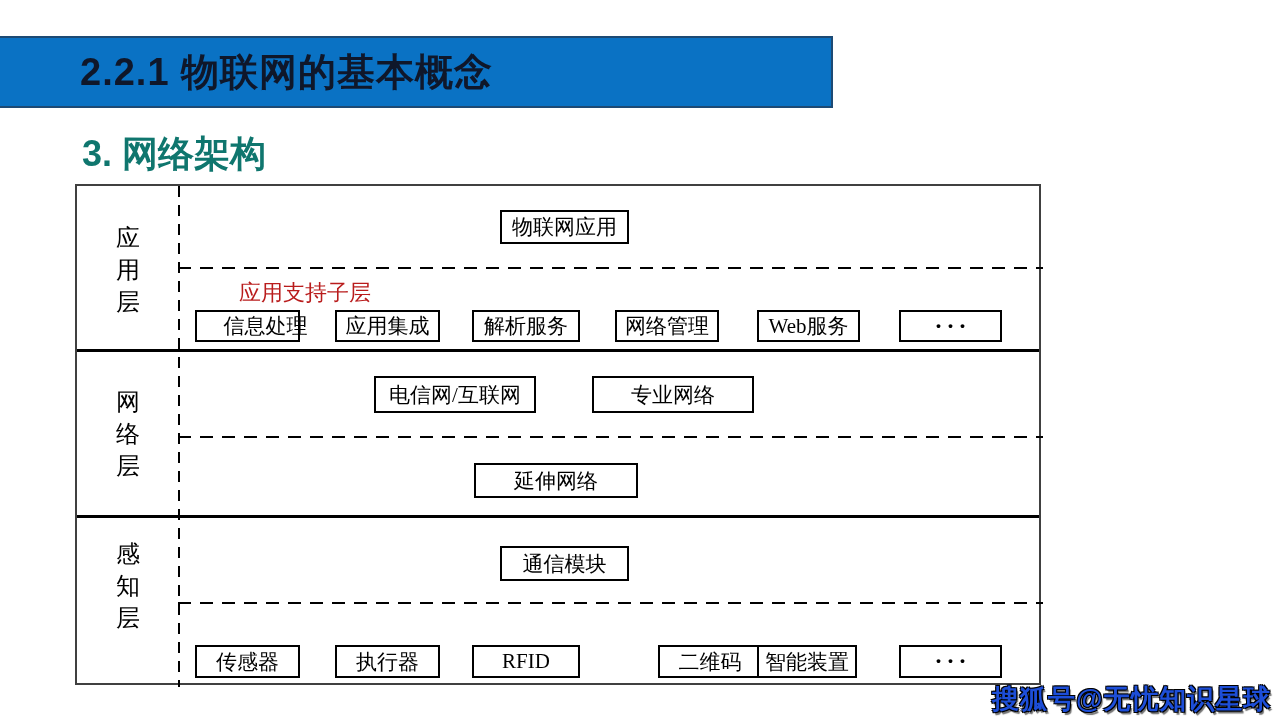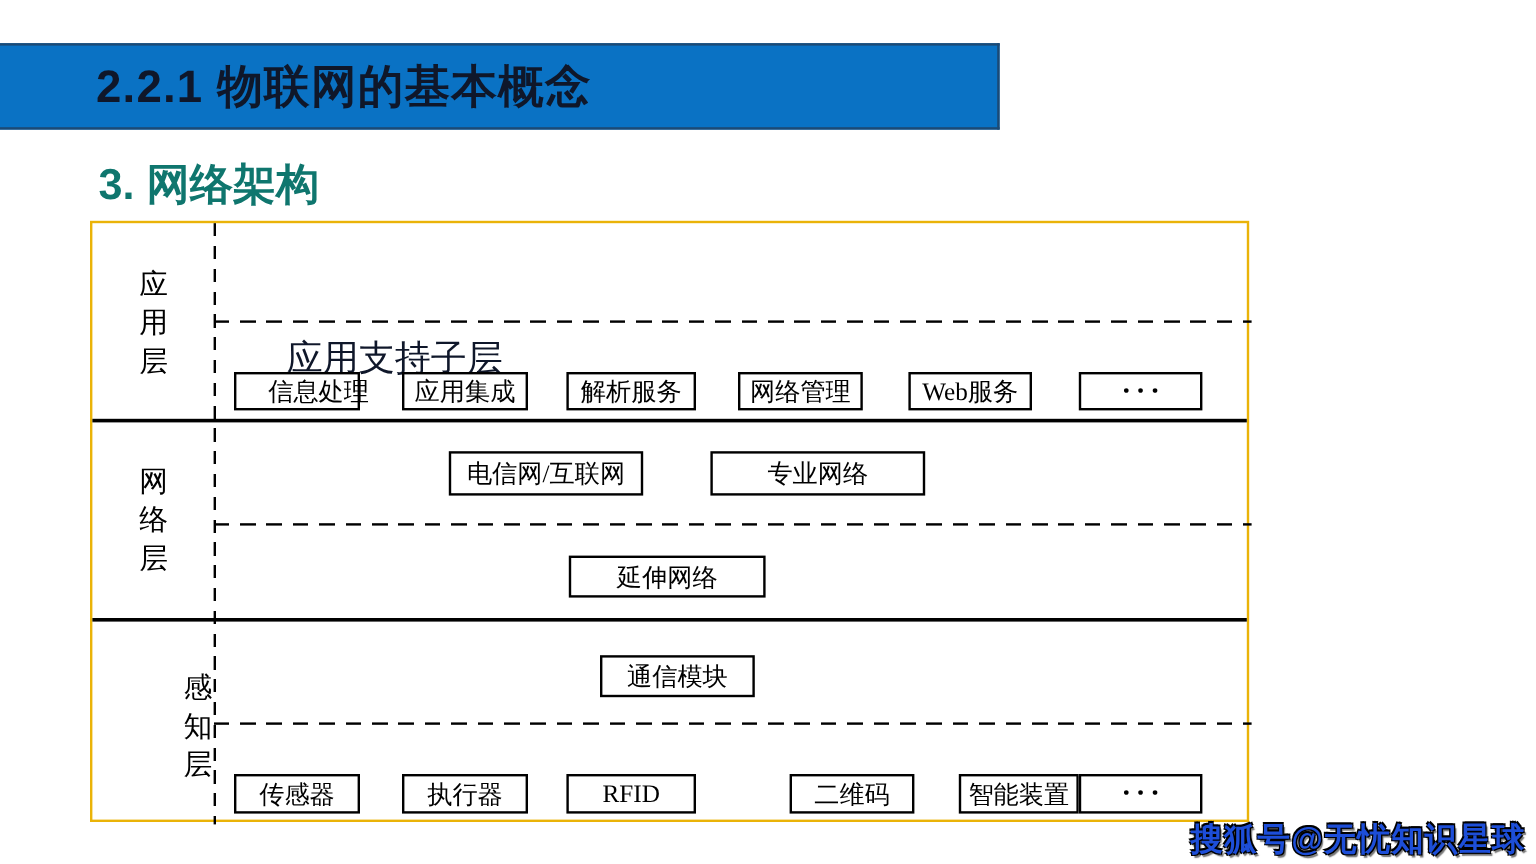--- a/index.html
+++ b/index.html
@@ -41,21 +41,21 @@
     font-weight: 600;
     color: #0f766e;
     white-space: nowrap;
   }
 
   
   #diagram {
     position: absolute;
     left: 75px; top: 184px;
     width: 966px; height: 501px;
-    border: 2px solid #eab308;
+    border: 2px solid #404040;
     background: #ffffff;
     font-family: "Liberation Serif", "DejaVu Serif", serif;
   }
 
   .solid-divider {
     position: absolute;
     left: 0; width: 100%;
     height: 3px;
     background: #000000;
   }
@@ -93,22 +93,22 @@
   }
   .node-box.ellipsis {
     font-size: 24px;
     font-weight: 700;
     letter-spacing: 4px;
     padding-left: 4px;
   }
 
   .sublayer-label {
     position: absolute;
-    font-size: 30px;
-    color: #0f172a;
+    font-size: 22px;
+    color: #b91c1c;
     white-space: nowrap;
   }
 
   
   #watermark {
     position: absolute;
     left: 992px; top: 681px;
     font-size: 27px;
     font-weight: 700;
     color: #1d4ed8;
@@ -133,49 +133,50 @@
 
   <div id="diagram">
 
     <div class="solid-divider" style="top:163px;"></div>
     <div class="solid-divider" style="top:329px;"></div>
 
     <div class="dashed-v" style="left:101px; top:0; height:501px;"></div>
 
     <div class="layer-label" style="left:36px; top:36px;">应用层</div>
     <div class="layer-label" style="left:36px; top:200px;">网络层</div>
-    <div class="layer-label" style="left:36px; top:372px;margin-left:37px;">感知层</div>
+    <div class="layer-label" style="left:36px; top:352px;">感知层</div>
 
+    <div class="node-box" style="left:423px; top:24px; width:129px; height:34px;">物联网应用</div>
 
     <div class="dashed-h" style="left:101px; top:81px; width:865px;"></div>
 
     <div class="sublayer-label" style="left:162px; top:92px;">应用支持子层</div>
 
     <div class="node-box" style="left:118px; top:124px; width:105px; height:32px;padding-left:36px;">信息处理</div>
     <div class="node-box" style="left:258px; top:124px; width:105px; height:32px;">应用集成</div>
     <div class="node-box" style="left:395px; top:124px; width:108px; height:32px;">解析服务</div>
     <div class="node-box" style="left:538px; top:124px; width:104px; height:32px;">网络管理</div>
     <div class="node-box" style="left:680px; top:124px; width:103px; height:32px;">Web服务</div>
     <div class="node-box ellipsis" style="left:822px; top:124px; width:103px; height:32px;">···</div>
 
     <div class="node-box" style="left:257px; top:190px; width:162px; height:37px;margin-left:40px;">电信网/互联网</div>
-    <div class="node-box" style="left:515px; top:190px; width:179px; height:37px;text-align:right;">专业网络</div>
+    <div class="node-box" style="left:515px; top:190px; width:162px; height:37px;text-align:right;">专业网络</div>
 
     <div class="dashed-h" style="left:101px; top:250px; width:865px;"></div>
 
     <div class="node-box" style="left:423px; top:360px; width:129px; height:35px;">通信模块</div>
 
     <div class="node-box" style="left:397px; top:277px; width:164px; height:35px;">延伸网络</div>
 
     <div class="dashed-h" style="left:101px; top:416px; width:865px;"></div>
 
     <div class="node-box" style="left:118px; top:459px; width:105px; height:33px;font-family:Liberation Mono, monospace;">传感器</div>
     <div class="node-box" style="left:258px; top:459px; width:105px; height:33px;">执行器</div>
     <div class="node-box" style="left:395px; top:459px; width:108px; height:33px;">RFID</div>
     <div class="node-box" style="left:568px; top:459px; width:104px; height:33px;margin-left:13px;">二维码</div>
-    <div class="node-box" style="left:680px; top:459px; width:100px; height:33px;margin-left:42px;">智能装置</div>
+    <div class="node-box" style="left:680px; top:459px; width:100px; height:33px;">智能装置</div>
     <div class="node-box ellipsis" style="left:822px; top:459px; width:103px; height:33px;">···</div>
 
   </div>
 
   <div id="watermark">搜狐号@无忧知识星球</div>
 
 </div>
 
 </body></html>

